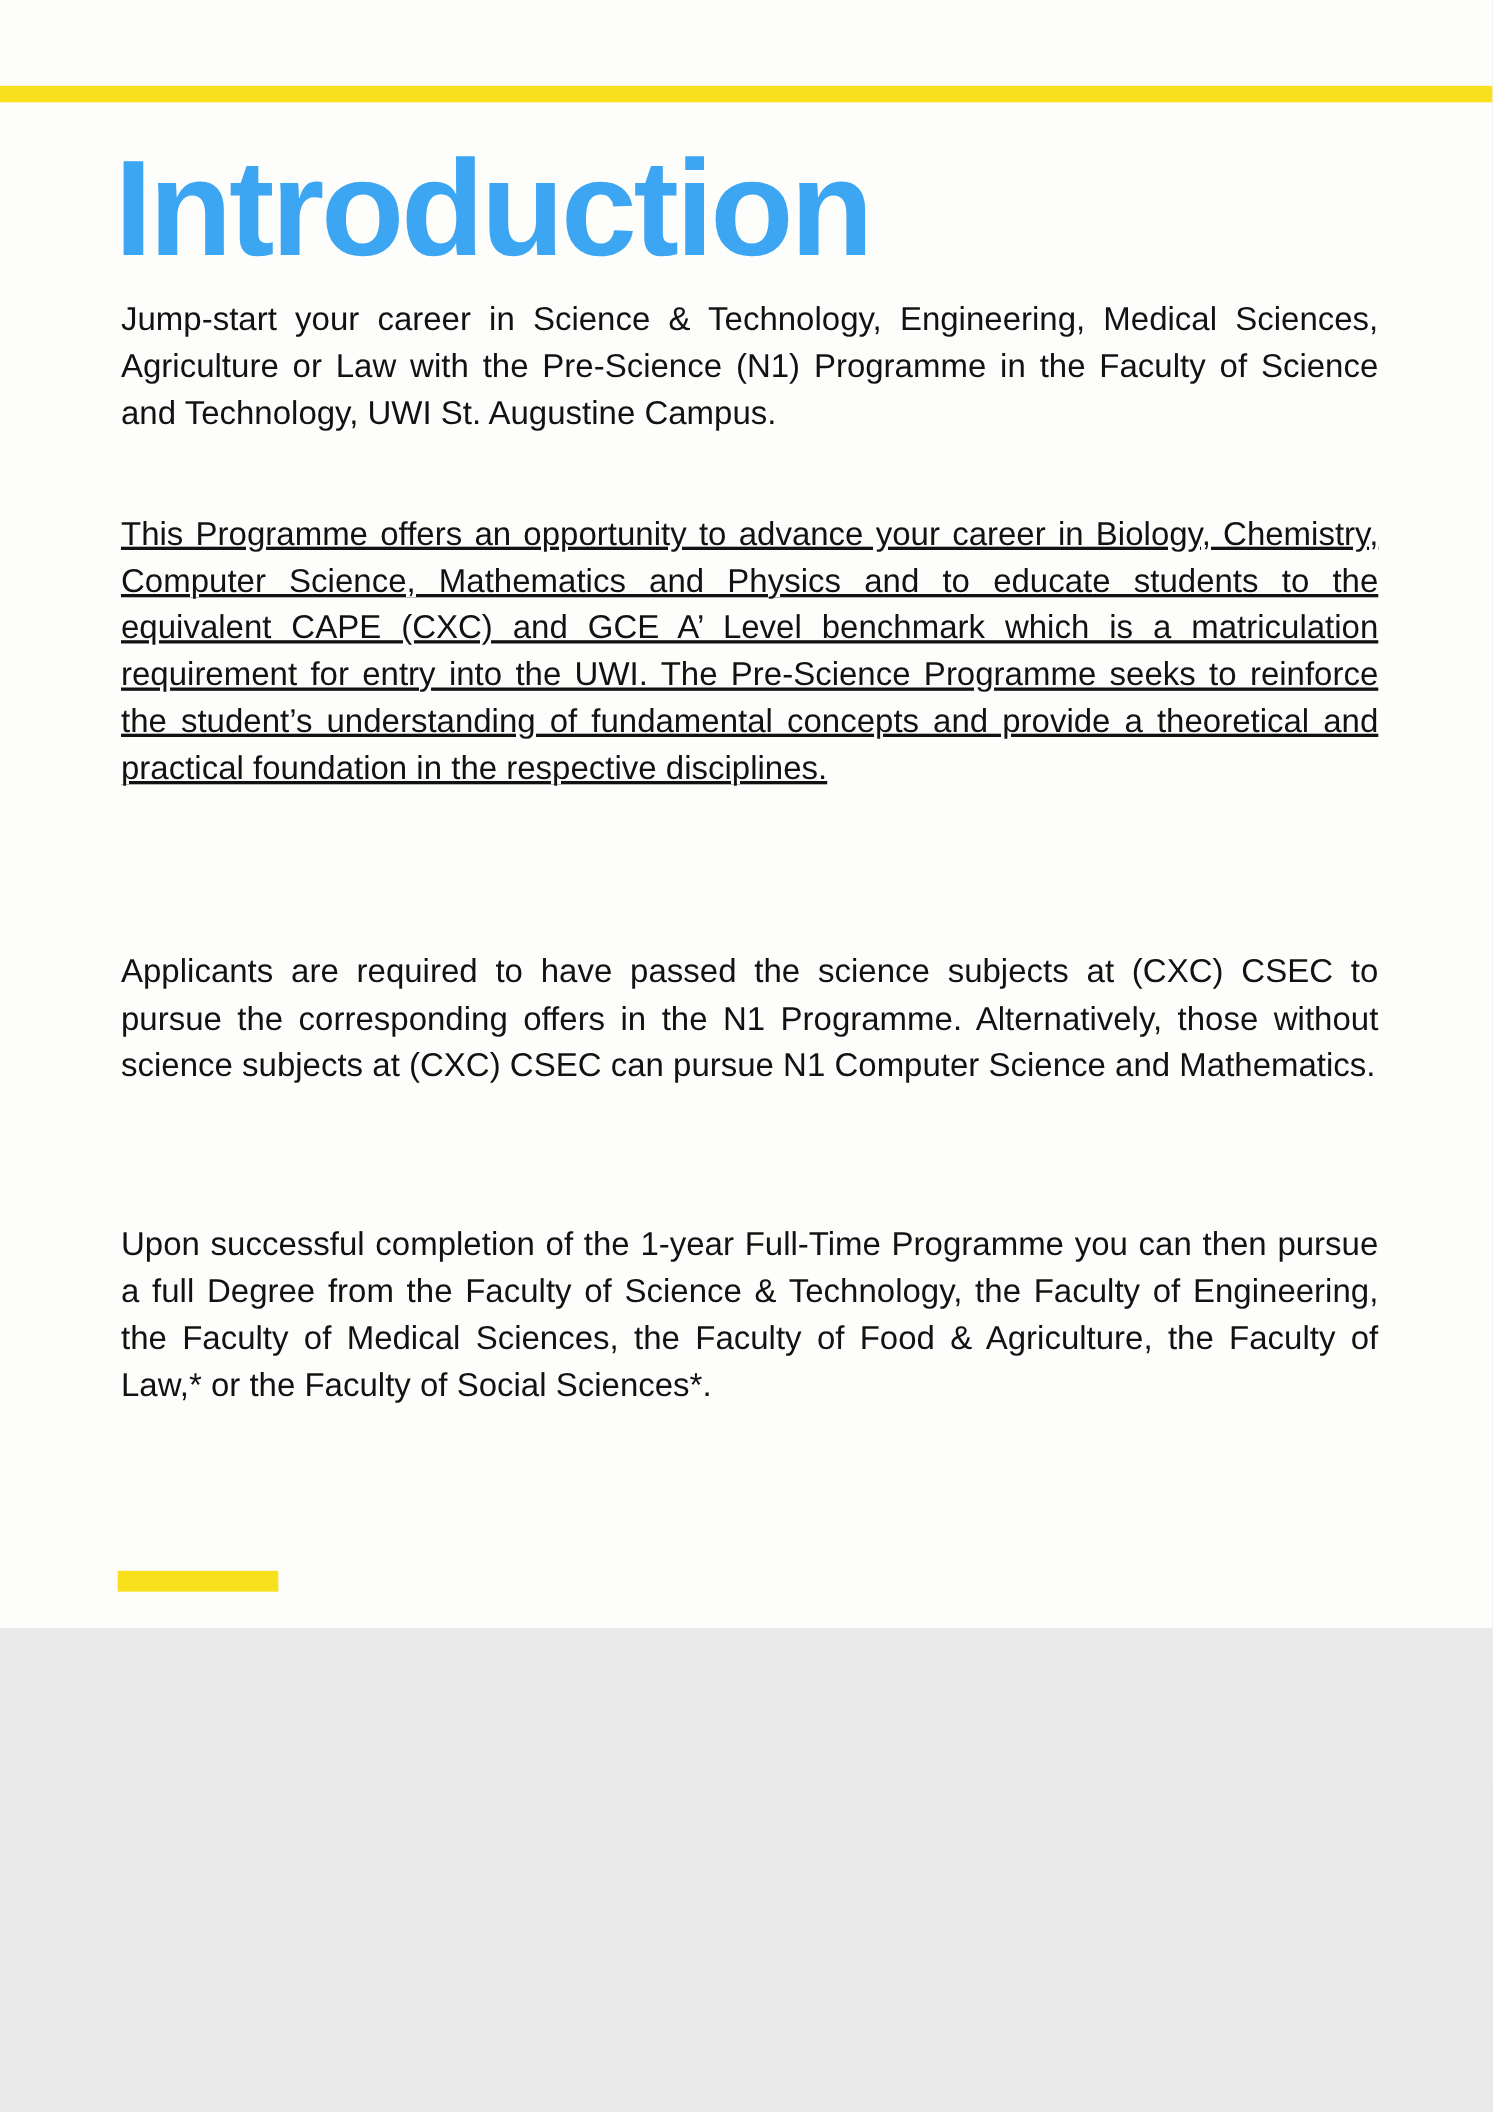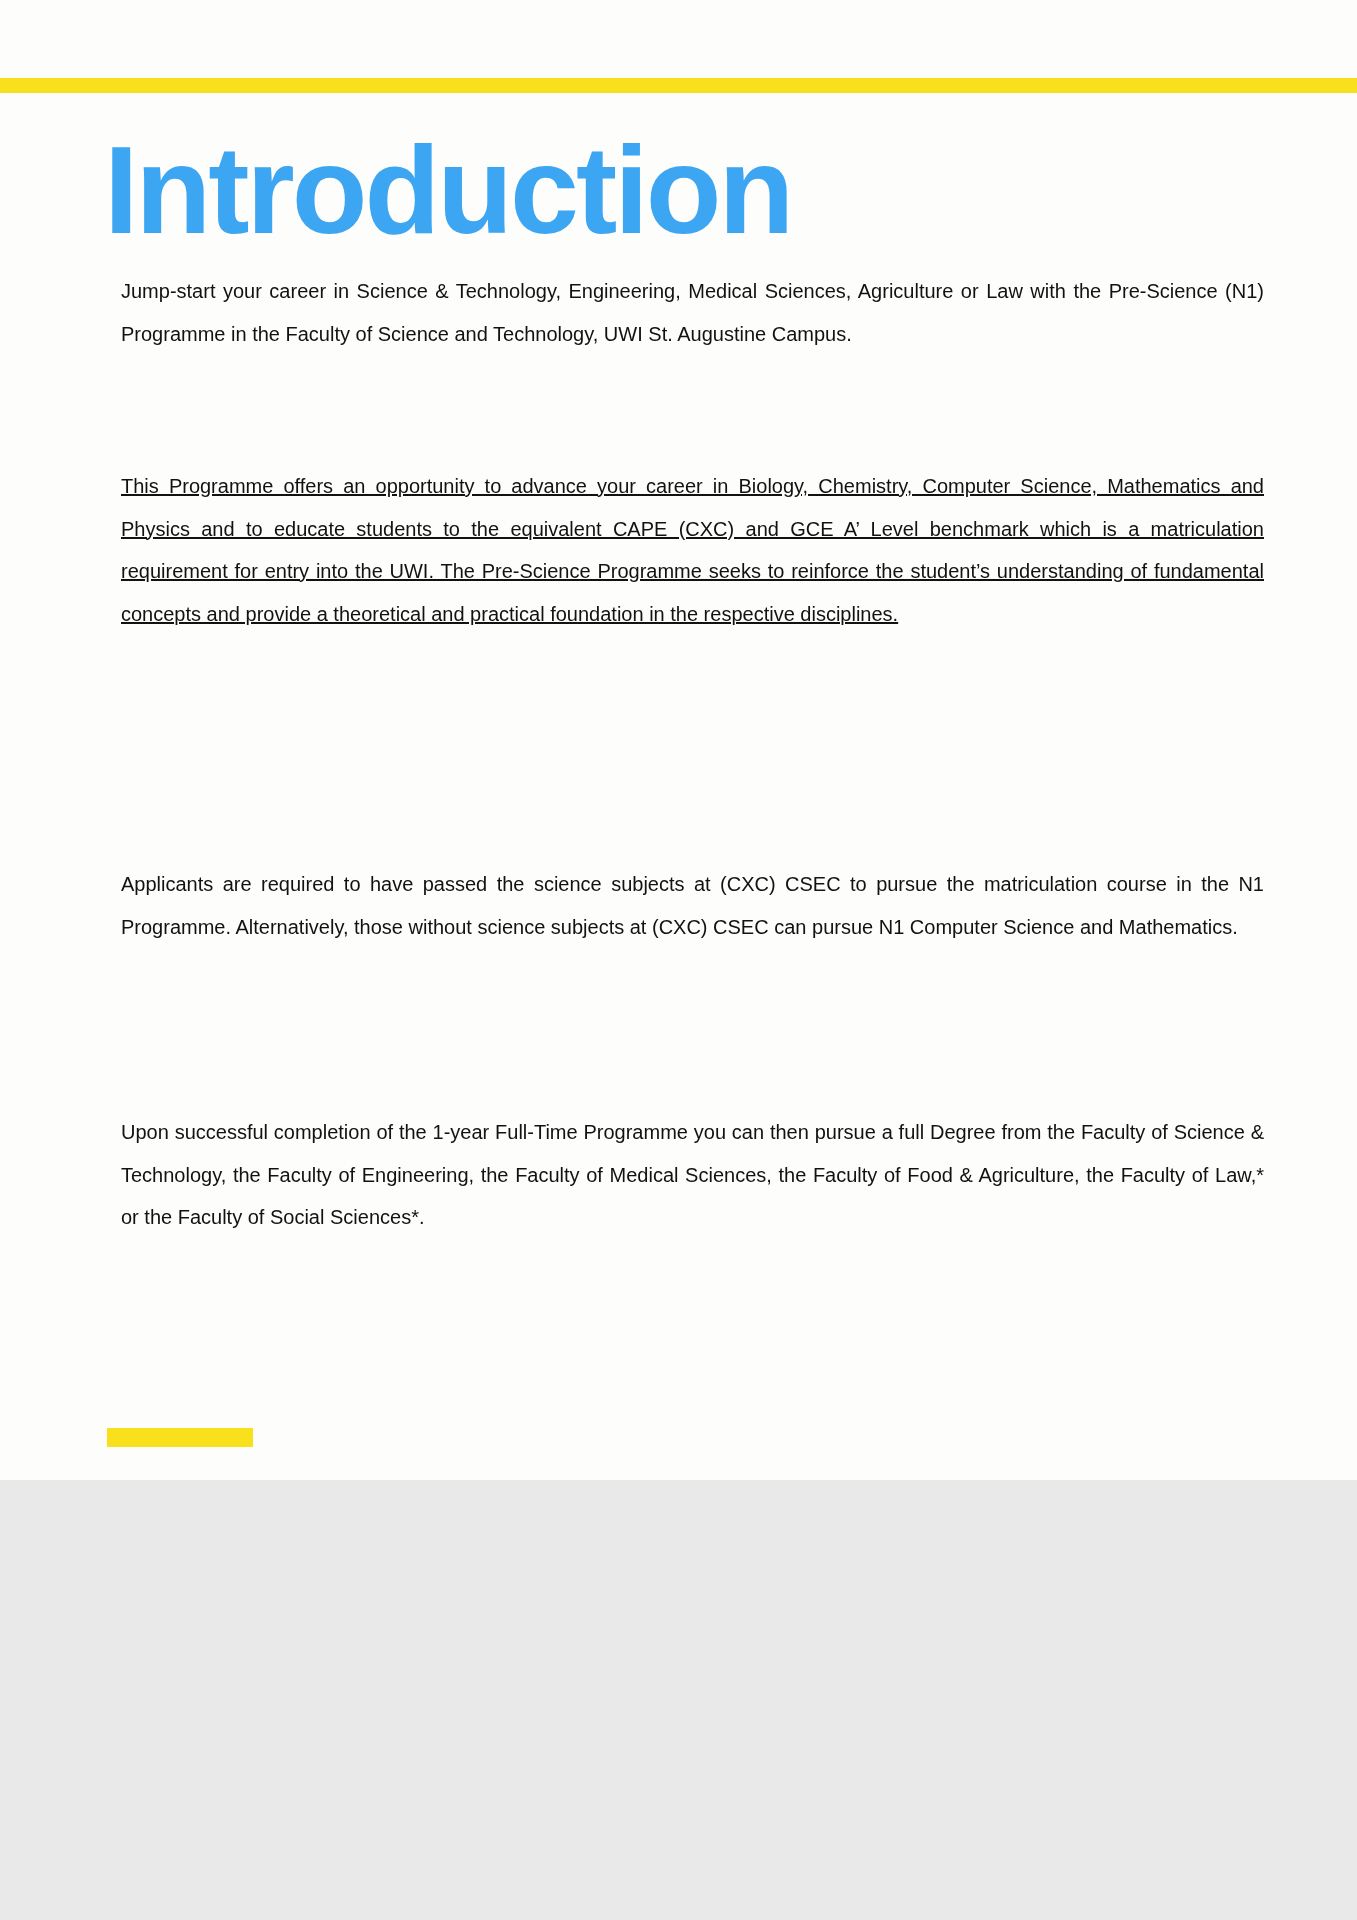--- a/index.html
+++ b/index.html
@@ -17,23 +17,23 @@
     background:#f8e11c;
   }
   .page-title{
     position:absolute;left:104px;top:128px;
     margin:0;
     font-size:124px;line-height:124px;font-weight:bold;
     letter-spacing:-3px;
     color:#3ca6f2;
   }
   .body-copy{
-    position:absolute;left:121px;width:1143px;
+    position:absolute;left:110px;width:1143px;
     margin:0;
-    font-size:20px;line-height:42.5px;
+    font-size:30px;line-height:42.5px;
     text-align:justify;
     color:#121212;
   }
   .p1{top:270px;}
   .p2{top:465px;text-decoration:underline;}
   .p3{top:863px;}
   .p4{top:1111px;}
   .yellow-divider{
     position:absolute;left:107px;top:1428px;width:146px;height:19px;
     background:#f8e11c;
@@ -69,21 +69,21 @@
 <body>
 
 <div class="page">
 
   <div class="top-accent"></div>
 
   <h1 class="page-title">Introduction</h1>
 
   <p class="body-copy p1">Jump-start your career in Science &amp; Technology, Engineering, Medical Sciences, Agriculture or Law with the Pre-Science (N1) Programme in the Faculty of Science and Technology, UWI St. Augustine Campus.</p>
   <p class="body-copy p2">This Programme offers an opportunity to advance your career in Biology, Chemistry, Computer Science, Mathematics and Physics and to educate students to the equivalent CAPE (CXC) and GCE A’ Level benchmark which is a matriculation requirement for entry into the UWI. The Pre-Science Programme seeks to reinforce the student’s understanding of fundamental concepts and provide a theoretical and practical foundation in the respective disciplines.</p>
-  <p class="body-copy p3">Applicants are required to have passed the science subjects at (CXC) CSEC to pursue the matriculation course in the N1 Programme. Alternatively, those without science subjects at (CXC) CSEC can pursue N1 Computer Science and Mathematics.</p>
+  <p class="body-copy p3">Applicants are required to have passed the science subjects at (CXC) CSEC to pursue the corresponding offers in the N1 Programme. Alternatively, those without science subjects at (CXC) CSEC can pursue N1 Computer Science and Mathematics.</p>
   <p class="body-copy p4">Upon successful completion of the 1-year Full-Time Programme you can then pursue a full Degree from the Faculty of Science &amp; Technology, the Faculty of Engineering, the Faculty of Medical Sciences, the Faculty of Food &amp; Agriculture, the Faculty of Law,* or the Faculty of Social Sciences*.</p>
 
   <div class="yellow-divider"></div>
 
   <p class="footnote f1">*Conditions Apply</p>
 
   <div class="hero">
     <svg viewBox="0 0 1357 251" preserveAspectRatio="none">
       <defs>
         <linearGradient id="gA" x1="0" y1="0" x2="1" y2="1">

